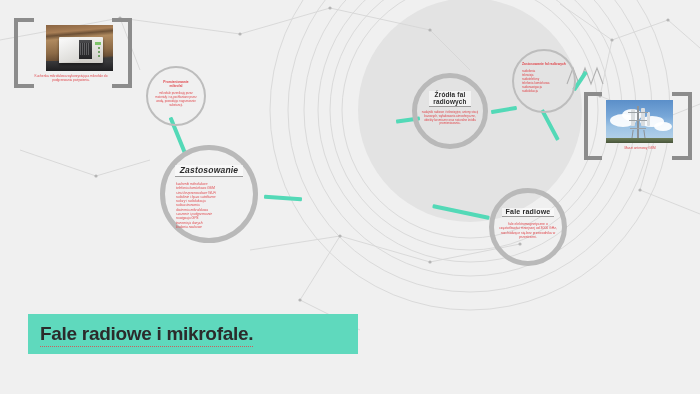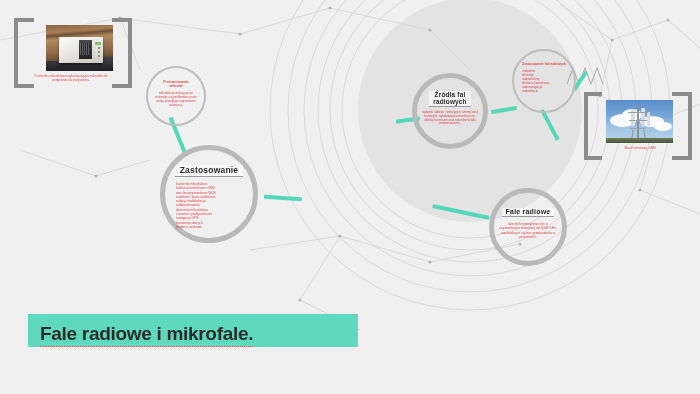--- a/index.html
+++ b/index.html
@@ -26,21 +26,21 @@
   .head-red{color:#e0474c;font-weight:bold;text-align:center;line-height:1.25;}
   .body-red{color:#e0474c;text-align:center;line-height:1.3;
             border-bottom:0;}
 
   
   #c-mikrofale{left:298px;top:133px;width:128px;height:128px;}
   #c-mikrofale .head-dark{font-size:11.5px;margin-top:21px;padding:0 6px 1px;}
   #c-mikrofale .body-red{font-size:5.1px;margin-top:8px;width:92px;}
 
   
-  #c-zastos{left:160px;top:145px;width:98px;height:98px;}
+  #c-zastos{left:160px;top:145px;width:98px;height:98px;font-style:italic;}
   #c-zastos .head-dark{font-size:8.5px;margin-top:15px;padding:0 5px 1px;}
   #c-zastos .body-red{font-size:3.3px;margin-top:5px;width:74px;text-align:left;padding-left:8px;}
   #c-zastos .body-red div{white-space:nowrap;overflow:hidden;}
 
   
   #c-falerad{left:489px;top:188px;width:78px;height:78px;}
   #c-falerad .head-dark{font-size:7px;margin-top:15px;padding:0 4px 1px;}
   #c-falerad .body-red{font-size:3.4px;margin-top:5px;width:58px;}
 
   
@@ -92,21 +92,21 @@
   #ph-tower .sky{position:absolute;inset:0;
      background:linear-gradient(180deg,#5b8fc9 0%,#78a7d8 38%,#9dc3e4 62%,#b9d4ea 100%);}
   #ph-tower .cloud{position:absolute;border-radius:50%;background:rgba(255,255,255,.92);}
   #ph-tower .mast{position:absolute;background:#8e9296;}
   #ph-tower .arm{position:absolute;background:#9aa0a4;}
   #ph-tower .ant{position:absolute;background:#d9dde0;border-radius:1px;}
   #ph-tower .grass{position:absolute;left:0;right:0;bottom:0;height:5px;
      background:linear-gradient(180deg,#6f7f5a,#47543a);}
 
   
-  #banner{position:absolute;left:28px;top:314px;width:330px;height:33px;background:#5fd9bd;}
+  #banner{position:absolute;left:28px;top:314px;width:330px;height:40px;background:#5fd9bd;}
   #banner .t{position:absolute;left:12px;top:9px;font-size:19px;font-weight:bold;color:#2b2b2b;
      letter-spacing:-.3px;border-bottom:1px dotted rgba(224,71,76,.85);padding-bottom:1px;}
 </style>
 </head>
 <body>
 
 <div class="canvas">
 
   <svg class="bg-svg" viewBox="0 0 700 394">
     <circle cx="470" cy="110" r="112" fill="#e3e3e3"></circle>

